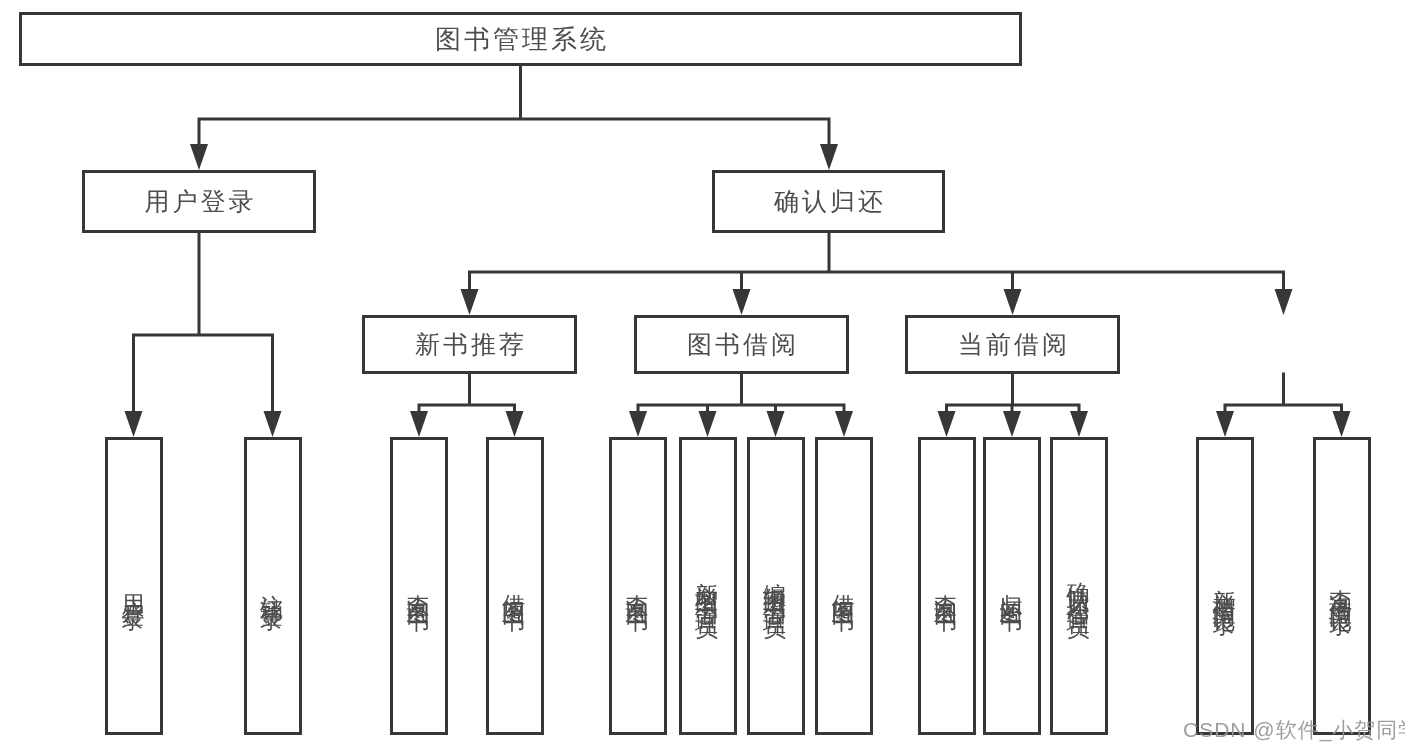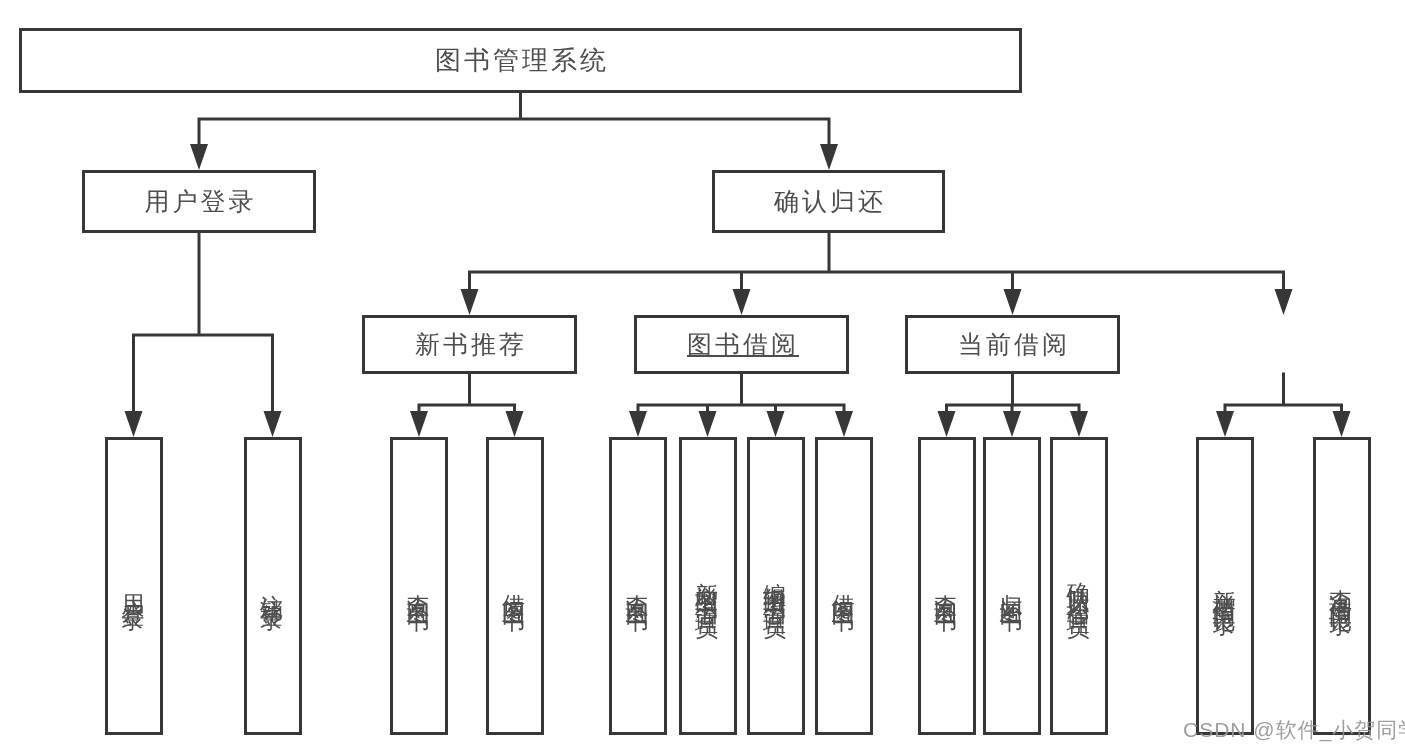--- a/index.html
+++ b/index.html
@@ -88,35 +88,35 @@
              M707.5 437 L698.5 411 L716.5 411 Z
              M775.5 437 L766.5 411 L784.5 411 Z
              M844 437 L835 411 L853 411 Z
              M946.5 437 L937.5 411 L955.5 411 Z
              M1012 437 L1003 411 L1021 411 Z
              M1079 437 L1070 411 L1088 411 Z
              M1225 437 L1216 411 L1234 411 Z
              M1341.5 437 L1332.5 411 L1350.5 411 Z"></path>
   </svg>
 
-  <div class="box h root" style="left:19px; top:28px; width:1003px; height:65px;">
+  <div class="box h root" style="left:19px; top:12px; width:1003px; height:54px;">
     <span class="label">图书管理系统</span>
   </div>
 
   <div class="box h" style="left:82px; top:170px; width:234px; height:63px;">
     <span class="label">用户登录</span>
   </div>
   <div class="box h" style="left:712px; top:170px; width:233px; height:63px;">
     <span class="label">确认归还</span>
   </div>
 
   <div class="box h" style="left:362px; top:315px; width:215px; height:59px;">
     <span class="label">新书推荐</span>
   </div>
-  <div class="box h" style="left:634px; top:315px; width:215px; height:59px;text-decoration:underline;">
+  <div class="box h" style="left:634px; top:315px; width:215px; height:59px;">
     <span class="label">图书借阅</span>
   </div>
   <div class="box h" style="left:905px; top:315px; width:215px; height:59px;text-align:right;">
     <span class="label">当前借阅</span>
   </div>
 
   <div class="box v" style="left:105px; top:437px; width:58px; height:298px;">
     <span class="label">用户登录</span>
   </div>
   <div class="box v" style="left:243.5px; top:437px; width:58px; height:298px;">

